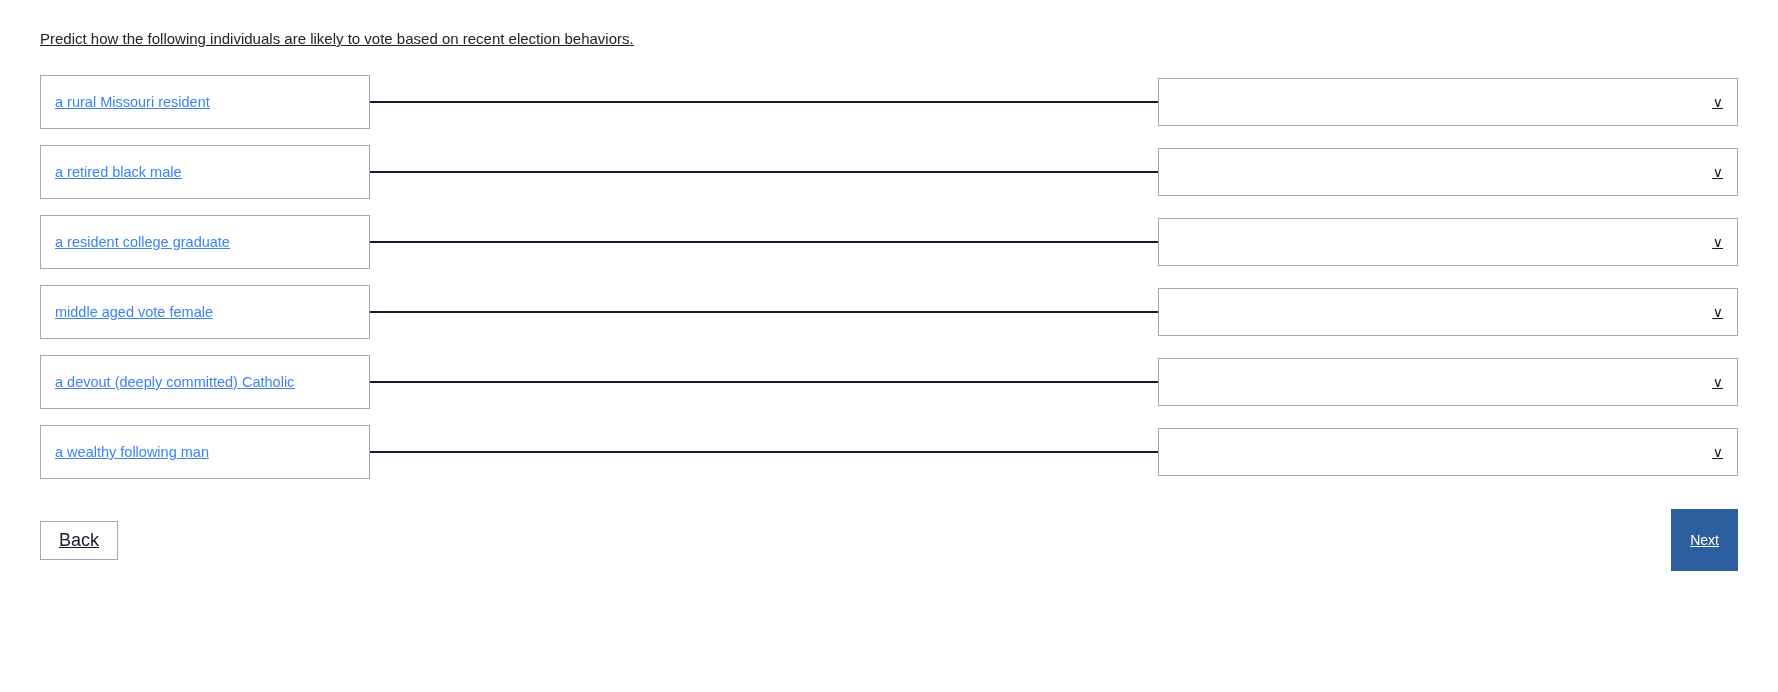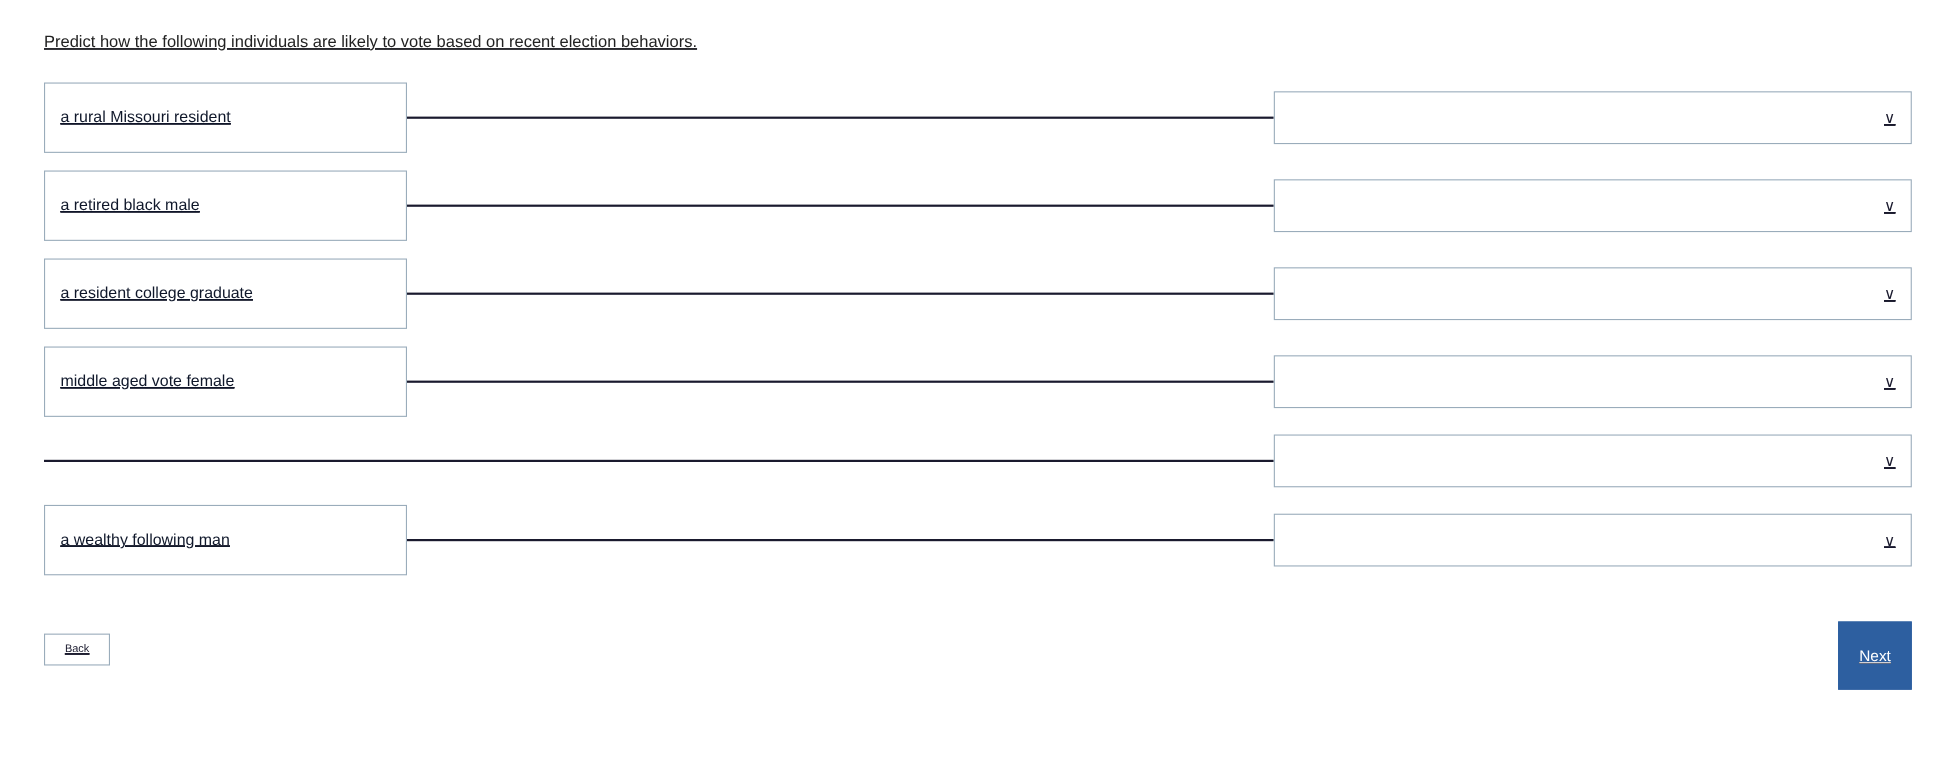--- a/index.html
+++ b/index.html
@@ -28,23 +28,23 @@
       align-items: center;
       margin-bottom: 16px;
     }
 
     .label-box {
       border: 1px solid #9aacbb;
       padding: 12px 14px;
       width: 330px;
       min-width: 330px;
       font-size: 14.5px;
-      color: #0f172a;
+      color: #3b82f6;
       background: #fff;
-      height: 64px;
+      height: 54px;
       display: flex;
       align-items: center;
     }
 
     .connector-line {
       flex: 1;
       height: 2px;
       background-color: #1a1a2e;
       position: relative;
     }
@@ -73,33 +73,32 @@
       display: flex;
       justify-content: space-between;
       align-items: center;
       margin-top: 30px;
     }
 
     .back-button {
       border: 1px solid #9aacbb;
       background: #fff;
       padding: 8px 18px;
-      font-size: 10px;
+      font-size: 18px;
       cursor: pointer;
       color: #1a1a2e;
     }
 
     .next-button {
       border: 1px solid #2d5fa0;
       background: #2d5fa0;
       color: #fff;
       padding: 22px 18px;
       font-size: 14px;
       cursor: pointer;
-      margin-top: 12px;
     }
   </style>
 </head>
 <body>
 
 <p class="instruction">Predict how the following individuals are likely to vote based on recent election behaviors.</p>
 
 <div id="question-list">
     <div class="question-row">
       <div class="label-box">a rural Missouri resident</div>
@@ -123,20 +122,21 @@
       </div>
     </div>
     <div class="question-row">
       <div class="label-box">middle aged vote female</div>
       <div class="connector-line"></div>
       <div class="dropdown-box">
         <span class="chevron-icon">∨</span>
       </div>
     </div>
     <div class="question-row">
+      <div class="label-box">a devout (deeply committed) Catholic</div>
       <div class="connector-line"></div>
       <div class="dropdown-box">
         <span class="chevron-icon">∨</span>
       </div>
     </div>
     <div class="question-row">
       <div class="label-box">a wealthy following man</div>
       <div class="connector-line"></div>
       <div class="dropdown-box">
         <span class="chevron-icon">∨</span>

